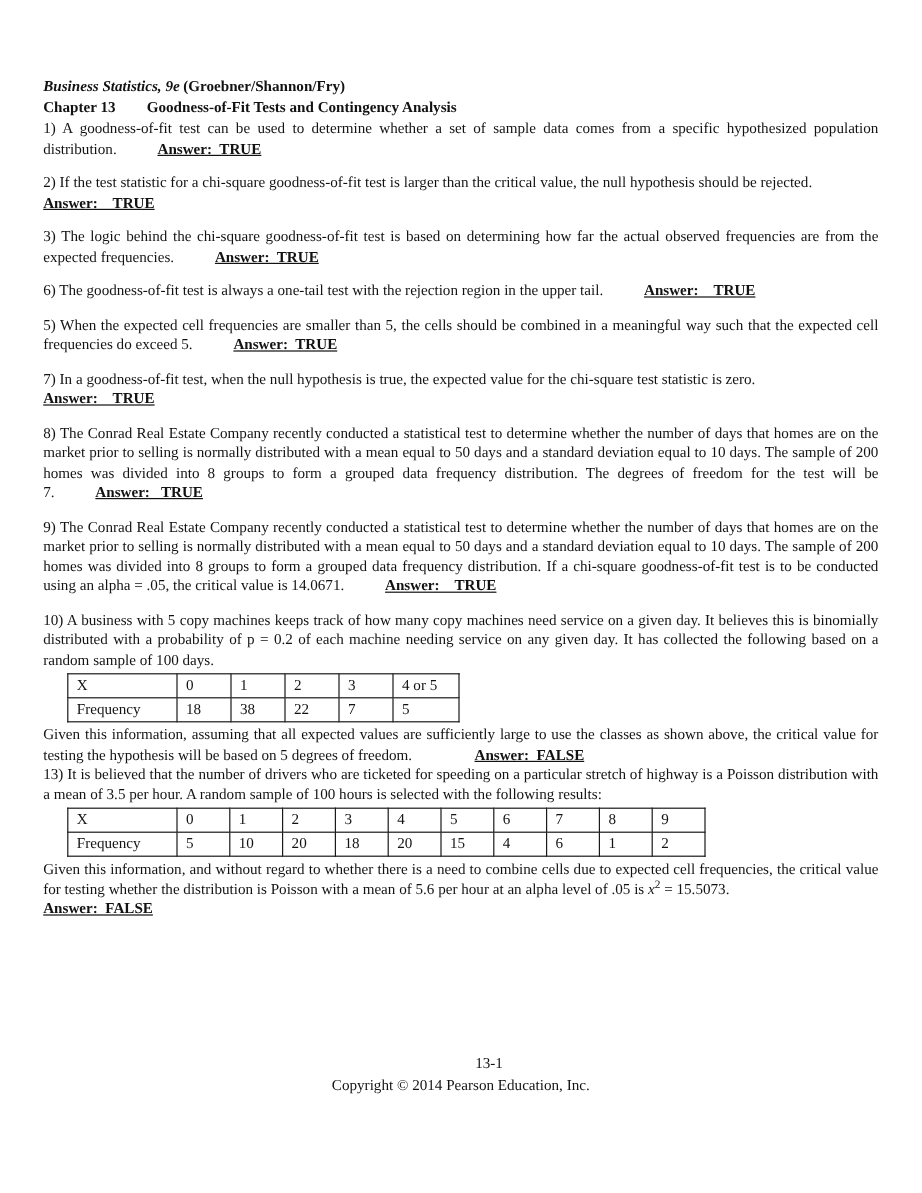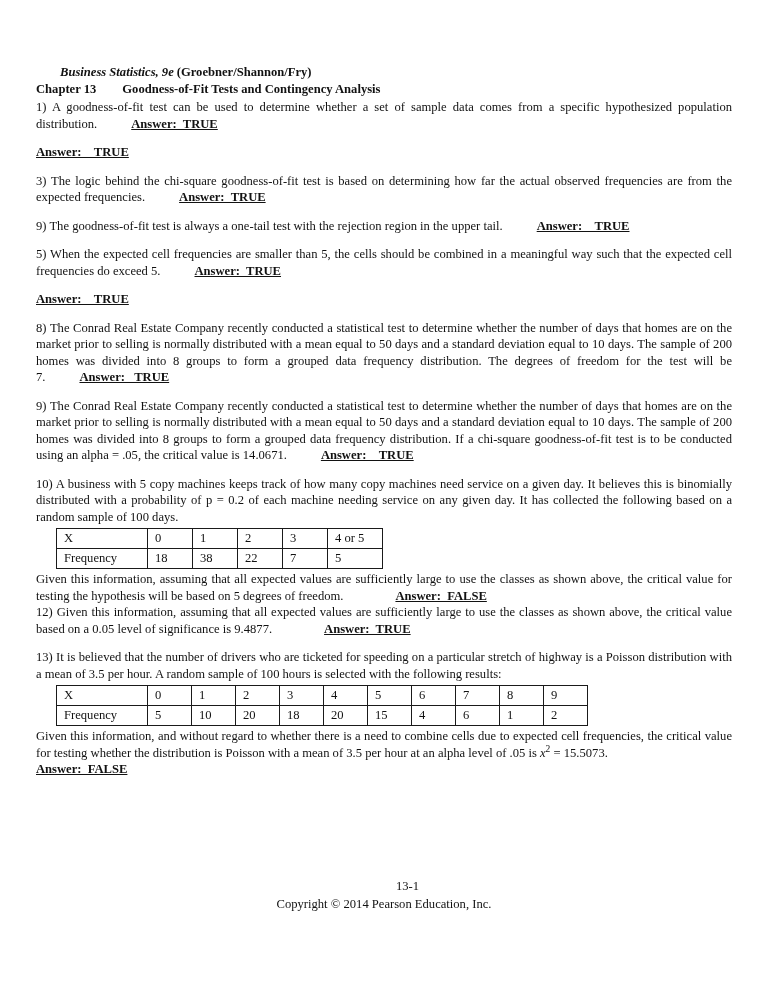--- a/index.html
+++ b/index.html
@@ -5,21 +5,21 @@
   * { margin: 0; padding: 0; box-sizing: border-box; }
   html, body { background: #ffffff; }
   body {
     width: 768px; height: 994px;
     font-family: "Liberation Serif", "DejaVu Serif", serif;
     font-size: 12.6px; line-height: 16.5px;
     color: #121212;
     padding: 64px 36px 0 36px;
     overflow: hidden; position: relative;
   }
-  .book-line { font-weight: bold; margin-left: 24px; }
+  .book-line { font-weight: bold; }
   .book-title { font-style: italic; }
   .book-authors { margin-left: 3px; }
   .chapter-line { font-weight: bold; margin-bottom: 2px; }
   .chapter-title { margin-left: 26px; text-align: right; }
   p.q { text-align: justify; margin-bottom: 12px; }
   p.tight { margin-bottom: 0; }
   .answer { font-weight: bold; text-decoration: underline; white-space: pre-wrap; }
   .answer.block { display: block; text-align: left; }
   .gap-sm { margin-left: 10px; }
   .gap-md { margin-left: 34px; }
@@ -45,30 +45,30 @@
 
 <div>
 
   <header>
     <p class="book-line"><span class="book-title">Business Statistics, 9e</span><span class="book-authors">(Groebner/Shannon/Fry)</span></p>
     <p class="chapter-line"><span>Chapter 13</span><span class="chapter-title">Goodness-of-Fit Tests and Contingency Analysis</span></p>
   </header>
 
   <p class="q"><span>1) A goodness-of-fit test can be used to determine whether a set of sample data comes from a specific hypothesized population distribution.</span><span class="answer gap-md">Answer:  TRUE</span></p>
 
-  <p class="q"><span class="answer block">Answer:    TRUE</span></p>
+  <p class="q"><span>2) If the test statistic for a chi-square goodness-of-fit test is larger than the critical value, the null hypothesis should be rejected.</span><span class="answer block">Answer:    TRUE</span></p>
 
   <p class="q"><span>3) The logic behind the chi-square goodness-of-fit test is based on determining how far the actual observed frequencies are from the expected frequencies.</span><span class="answer gap-md">Answer:  TRUE</span></p>
 
-  <p class="q"><span>9) The goodness-of-fit test is always a one-tail test with the rejection region in the upper tail.</span><span class="answer gap-md">Answer:    TRUE</span></p>
+  <p class="q"><span>6) The goodness-of-fit test is always a one-tail test with the rejection region in the upper tail.</span><span class="answer gap-md">Answer:    TRUE</span></p>
 
   <p class="q"><span>5) When the expected cell frequencies are smaller than 5, the cells should be combined in a meaningful way such that the expected cell frequencies do exceed 5.</span><span class="answer gap-md">Answer:  TRUE</span></p>
 
 
-  <p class="q"><span class="answer block">Answer:    TRUE</span></p>
+  <p class="q"><span>7) In a goodness-of-fit test, when the null hypothesis is true, the expected value for the chi-square test statistic is zero.</span><span class="answer block">Answer:    TRUE</span></p>
 
   <p class="q"><span>8) The Conrad Real Estate Company recently conducted a statistical test to determine whether the number of days that homes are on the market prior to selling is normally distributed with a mean equal to 50 days and a standard deviation equal to 10 days. The sample of 200 homes was divided into 8 groups to form a grouped data frequency distribution. The degrees of freedom for the test will be 7.</span><span class="answer gap-md">Answer:   TRUE</span></p>
 
   <p class="q"><span>9) The Conrad Real Estate Company recently conducted a statistical test to determine whether the number of days that homes are on the market prior to selling is normally distributed with a mean equal to 50 days and a standard deviation equal to 10 days. The sample of 200 homes was divided into 8 groups to form a grouped data frequency distribution. If a chi-square goodness-of-fit test is to be conducted using an alpha = .05, the critical value is 14.0671.</span><span class="answer gap-md">Answer:    TRUE</span></p>
 
   <div>
     <p class="q tight"><span>10) A business with 5 copy machines keeps track of how many copy machines need service on a given day. It believes this is binomially distributed with a probability of p = 0.2 of each machine needing service on any given day. It has collected the following based on a random sample of 100 days.</span></p>
 
     <table class="freq t1">
       <colgroup>
@@ -95,21 +95,20 @@
         <td>22</td>
         <td>7</td>
         <td>5</td>
       </tr>
     </tbody>
       </table>
 
     <p class="q tight"><span>Given this information, assuming that all expected values are sufficiently large to use the classes as shown above, the critical value for testing the hypothesis will be based on 5 degrees of freedom.</span><span class="answer gap-lg">Answer:  FALSE</span></p>
 
 
-    <p class="q"><span>12) Given this information, assuming that all expected values are sufficiently large to use the classes as shown above, the critical value based on a 0.05 level of significance is 9.4877.</span><span class="answer gap-lg">Answer:  TRUE</span></p>
   </div>
 
   <div>
     <p class="q tight"><span>13) It is believed that the number of drivers who are ticketed for speeding on a particular stretch of highway is a Poisson distribution with a mean of 3.5 per hour. A random sample of 100 hours is selected with the following results:</span></p>
 
     <table class="freq t2">
       <colgroup>
         <col class="c-label">
           <col class="c-num">
           <col class="c-num">
@@ -145,21 +144,21 @@
         <td>20</td>
         <td>15</td>
         <td>4</td>
         <td>6</td>
         <td>1</td>
         <td>2</td>
       </tr>
     </tbody>
       </table>
 
-    <p class="q tight"><span>Given this information, and without regard to whether there is a need to combine cells due to expected cell frequencies, the critical value for testing whether the distribution is Poisson with a mean of 3.5 per hour at an alpha level of .05 is </span><span class="var">x</span><sup>2</sup><span> = 15.5073.</span><span class="answer block">Answer:  FALSE</span></p>
+    <p class="q tight"><span>Given this information, and without regard to whether there is a need to combine cells due to expected cell frequencies, the critical value for testing whether the distribution is Poisson with a mean of 5.6 per hour at an alpha level of .05 is </span><span class="var">x</span><sup>2</sup><span> = 15.5073.</span><span class="answer block">Answer:  FALSE</span></p>
   </div>
 
   <footer class="footer">
     <div class="pageno">13-1</div>
     <div>Copyright © 2014 Pearson Education, Inc.</div>
   </footer>
 
 </div>
 
 </body></html>

